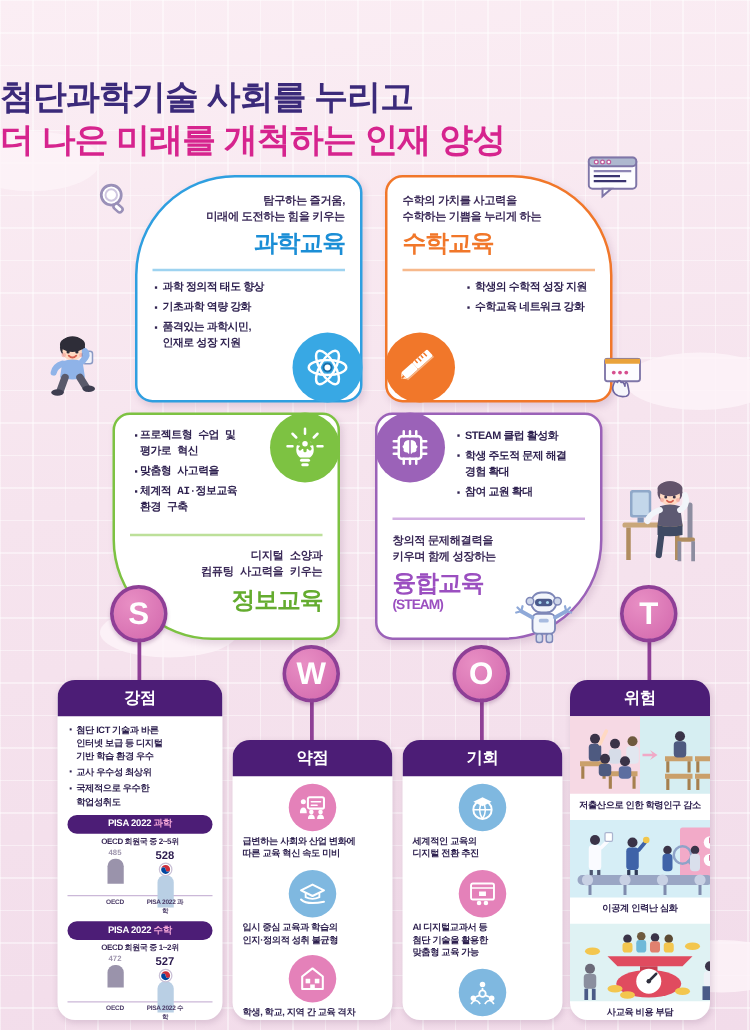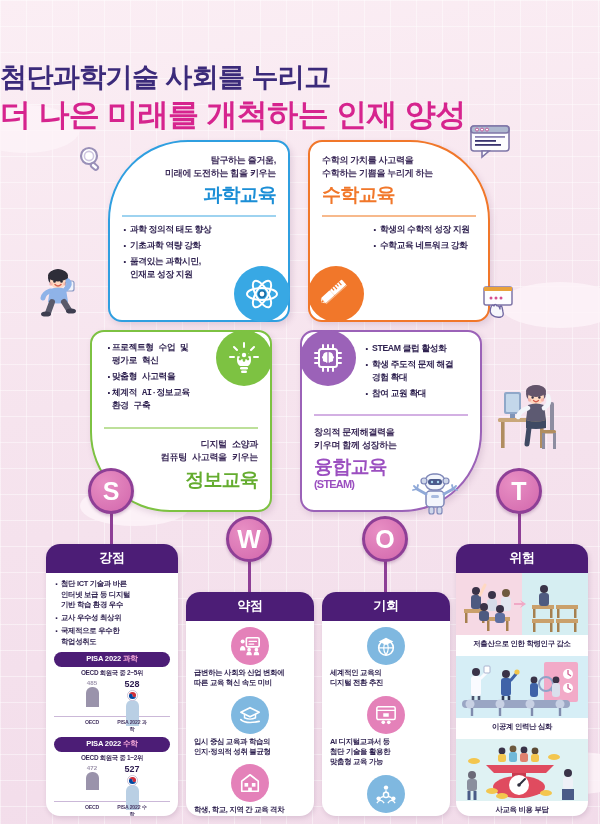--- a/index.html
+++ b/index.html
@@ -39,21 +39,21 @@
   }
   #title .l1 {
     display: block;
     font-size: 27px;
     font-weight: bold;
     color: #3b2a7a;
     letter-spacing: -.6px;
   }
   #title .l2 {
     display: block;
-    font-size: 31px;
+    font-size: 27px;
     font-weight: bold;
     color: #d6248e;
     letter-spacing: -.6px;
   }
 
   
   .edu-card {
     position: absolute;
     background: #ffffff;
     box-shadow: 2px 3px 6px rgba(120,80,120,.18);
@@ -187,21 +187,21 @@
     font-weight: bold;
     text-align: center;
     padding: 5px 0 6px;
     letter-spacing: -.3px;
   }
   .swot-body { padding: 6px 8px 8px; }
 
   #panel-s { left: 46px;  top: 544px; width: 132px; height: 272px; }
   #panel-w { left: 186px; top: 592px; width: 128px; height: 224px; }
   #panel-o { left: 322px; top: 592px; width: 128px; height: 224px; }
-  #panel-t { left: 456px; top: 544px; width: 132px; height: 272px; }
+  #panel-t { left: 456px; top: 544px; width: 112px; height: 272px; }
 
   .s-list { list-style: none; }
   .s-list li {
     font-size: 7.4px;
     font-weight: bold;
     color: #2f2250;
     line-height: 1.45;
     letter-spacing: -.3px;
     padding-left: 7px;
     position: relative;

